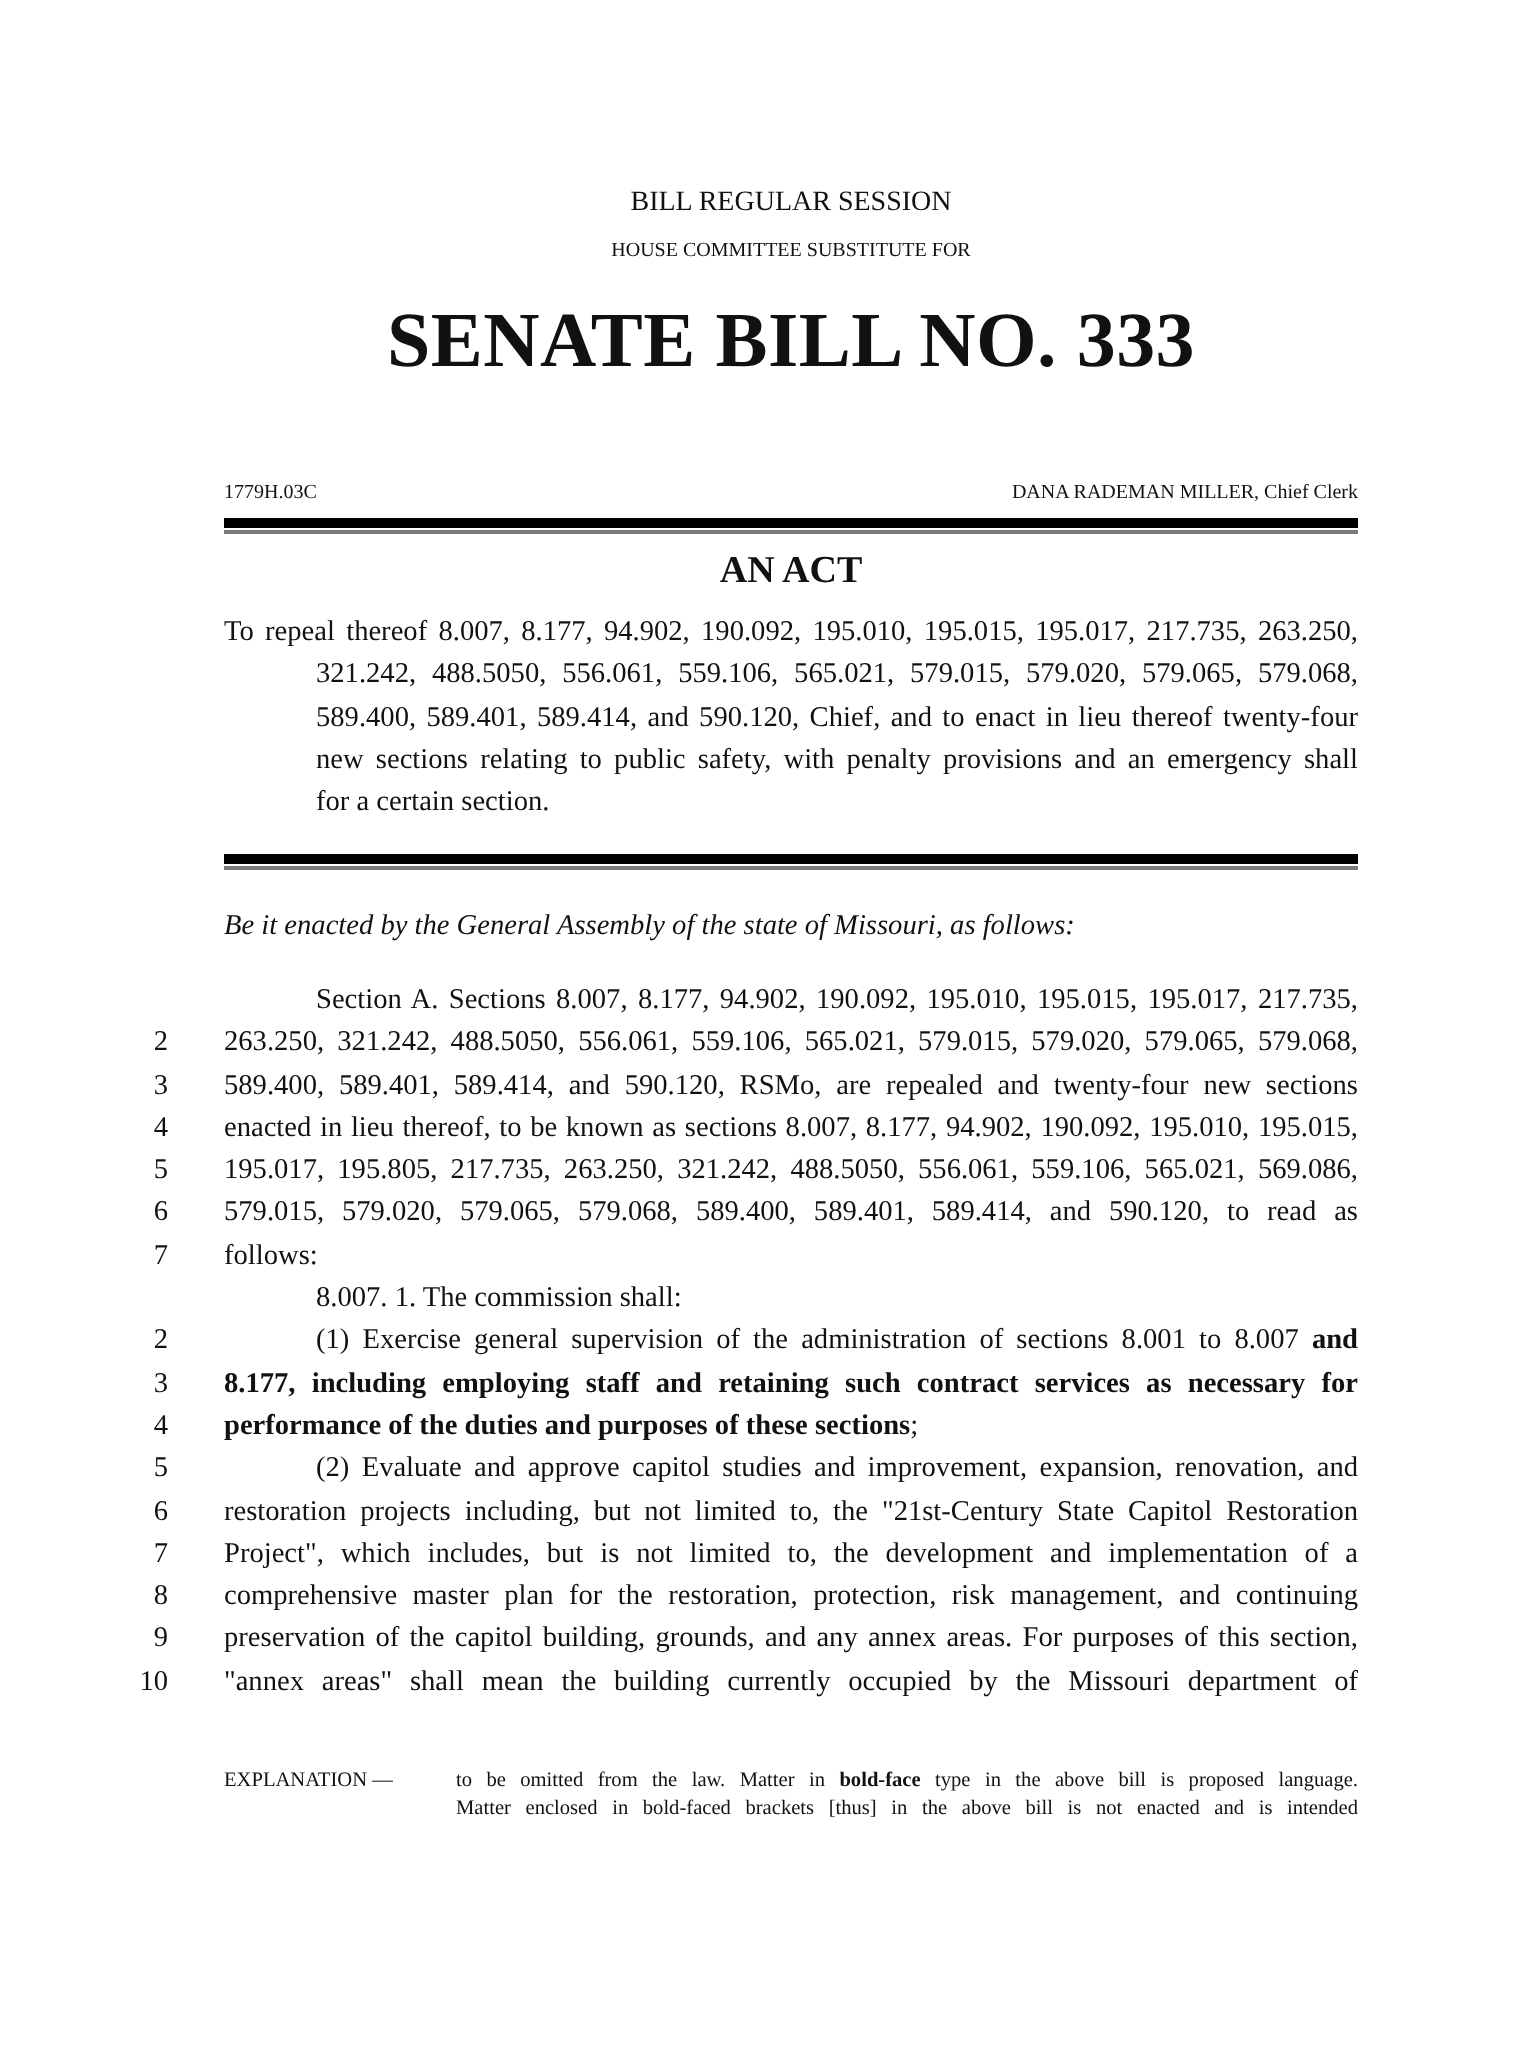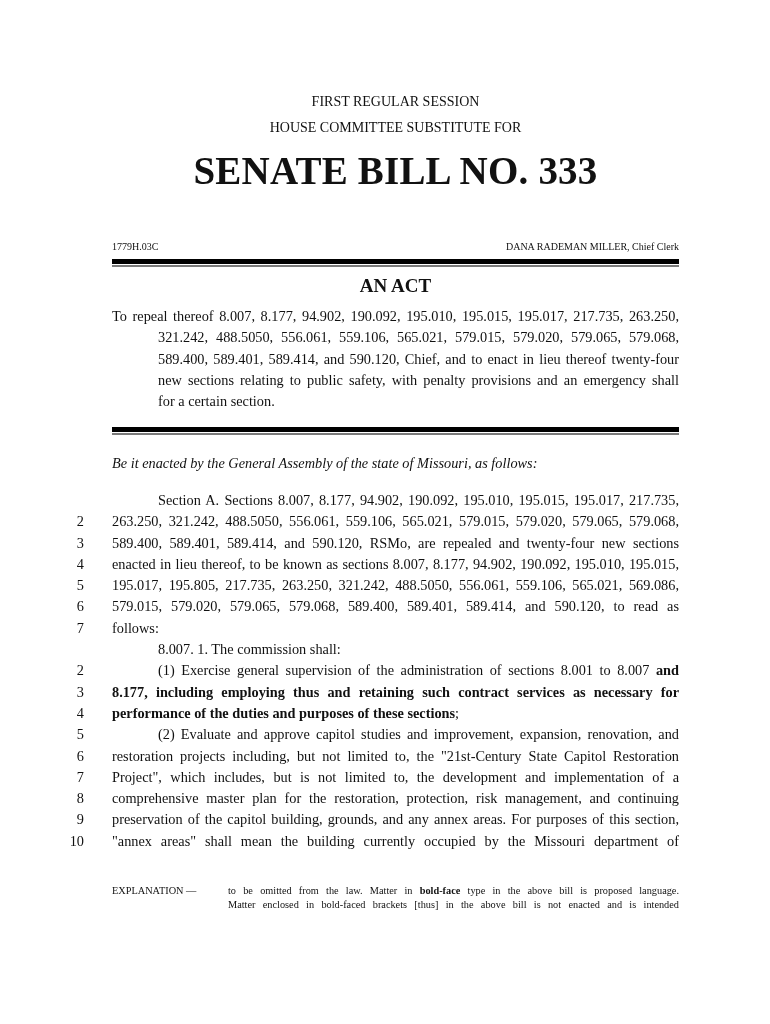--- a/index.html
+++ b/index.html
@@ -22,21 +22,21 @@
       height: 1024px;
     }
     .center-line {
       position: absolute;
       left: 112px;
       width: 567px;
       text-align: center;
       white-space: nowrap;
     }
     .session { top: 94px; font-size: 14px; }
-    .substitute { top: 120px; font-size: 14px; }
+    .substitute { top: 120px; font-size: 10px; }
     .bill-title { top: 146px; font-size: 39px; font-weight: bold; letter-spacing: 0.2px; line-height: 50px; }
     .assembly { top: 206px; font-size: 19px; font-weight: bold; }
 
     .meta-row {
       position: absolute;
       left: 112px;
       width: 567px;
       top: 241px;
       font-size: 10px;
       display: flex;
@@ -144,21 +144,21 @@
       white-space: nowrap;
       text-align: justify;
       text-align-last: justify;
     }
   </style>
 </head>
 <body>
 
 <div class="page">
 
-  <div class="center-line session">FIRST REGULAR SESSION</div>
+  <div class="center-line session">BILL REGULAR SESSION</div>
   <div class="center-line substitute">HOUSE COMMITTEE SUBSTITUTE FOR</div>
   <div class="center-line bill-title">SENATE BILL NO. 333</div>
 
   <div class="meta-row">
     <span>1779H.03C</span>
     <span>DANA RADEMAN MILLER, Chief Clerk</span>
   </div>
 
   <div class="rule rule-top">
     <div class="thick"></div>
@@ -218,21 +218,21 @@
     <div class="bline">
       <span class="lnum"></span>
       <span class="btext para lastline">8.007. 1. The commission shall:</span>
     </div>
     <div class="bline">
       <span class="lnum">2</span>
       <span class="btext para"><span>(1) Exercise general supervision of the administration of sections 8.001 to 8.007 </span><span class="bold">and</span></span>
     </div>
     <div class="bline">
       <span class="lnum">3</span>
-      <span class="btext bold">8.177, including employing thus and retaining such contract services as necessary for</span>
+      <span class="btext bold">8.177, including employing staff and retaining such contract services as necessary for</span>
     </div>
     <div class="bline">
       <span class="lnum">4</span>
       <span class="btext lastline"><span class="bold">performance of the duties and purposes of these sections</span><span>;</span></span>
     </div>
     <div class="bline">
       <span class="lnum">5</span>
       <span class="btext para">(2) Evaluate and approve capitol studies and improvement, expansion, renovation, and</span>
     </div>
     <div class="bline">

